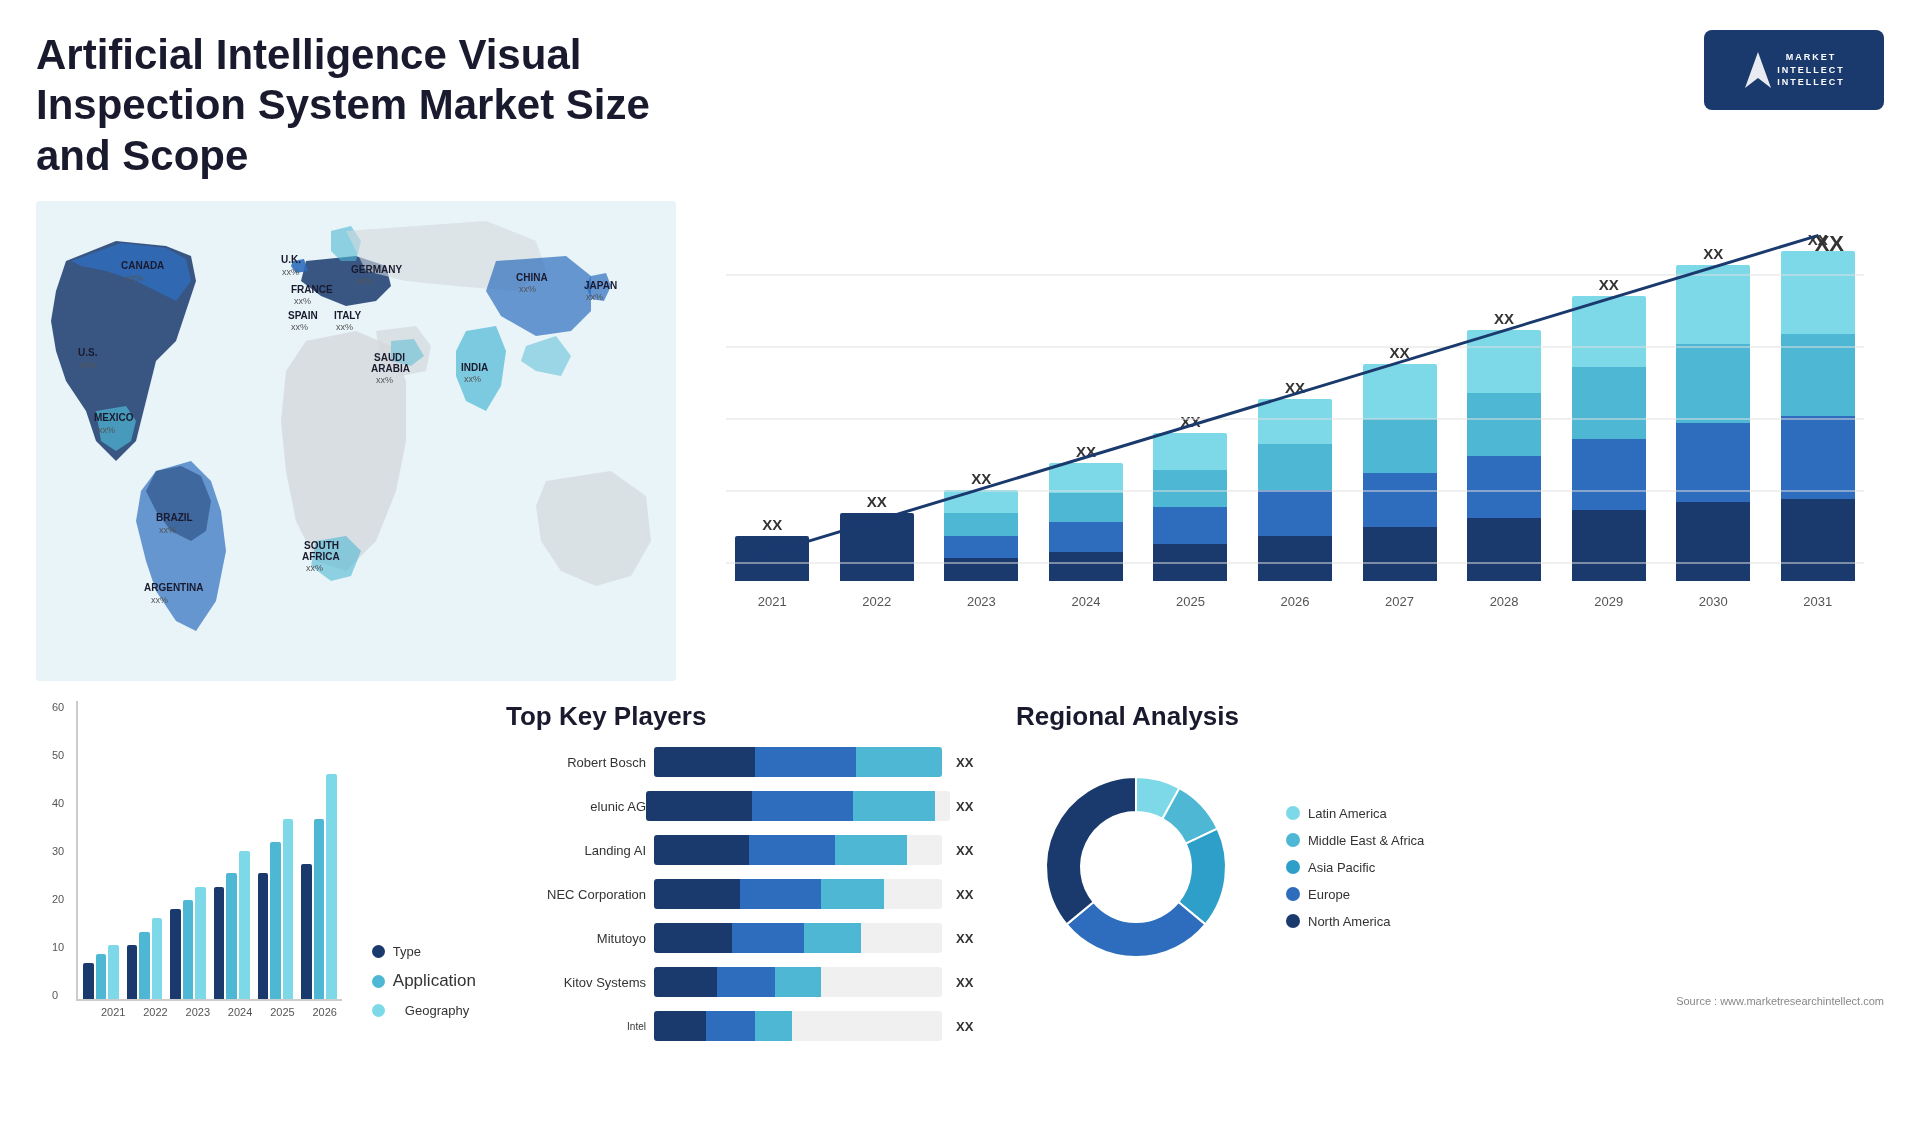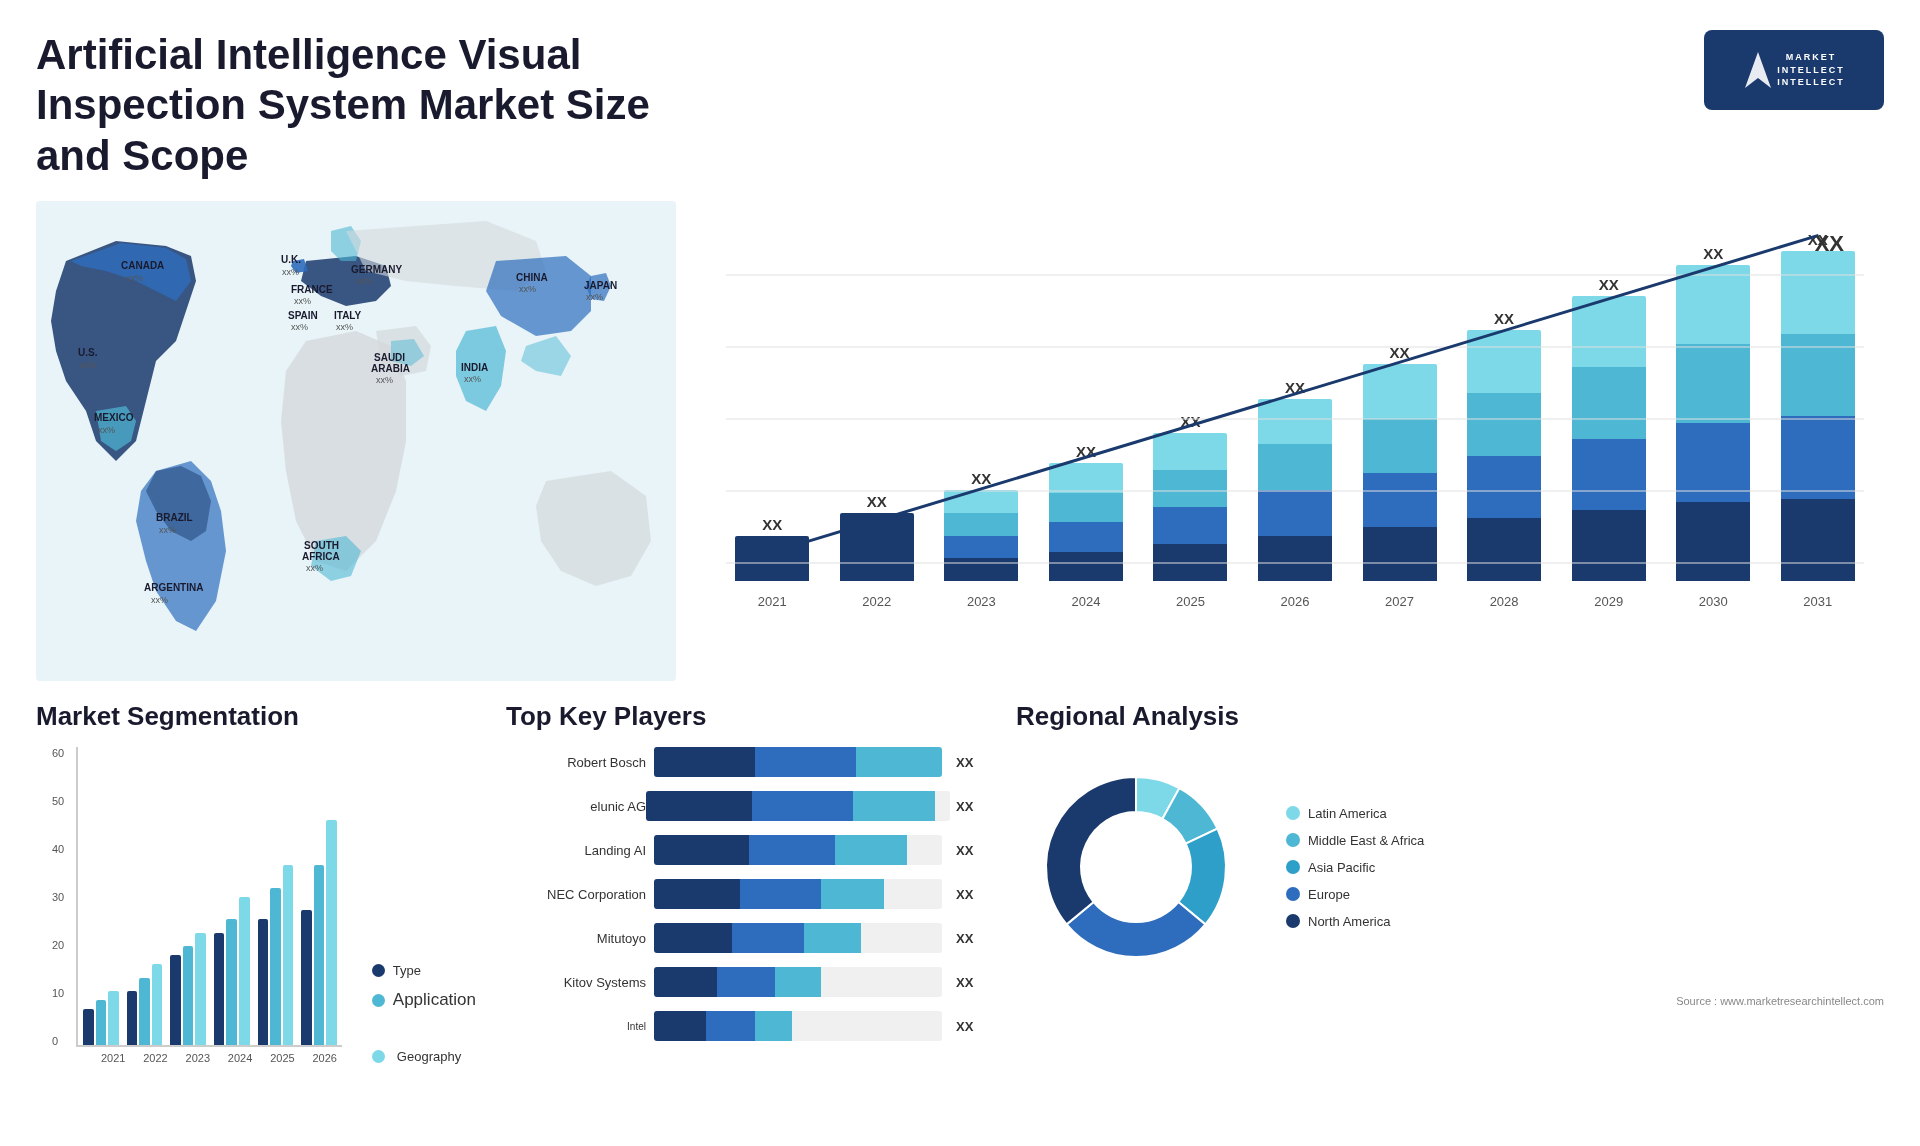--- a/index.html
+++ b/index.html
@@ -434,21 +434,20 @@
           </div>
 
         <div style="position:absolute;top:10px;right:20px;font-size:22px;font-weight:700;color:#333;">XX</div>
       </div>
     </div>
   </div>
 
   <div class="bottom-section">
 
     <div class="segmentation-container">
-      <h2 class="section-title">Market Segmentation</h2>
       <div class="seg-content">
         <div style="position:relative; padding-left:40px; flex:1;">
 
           <div style="position:absolute;left:16px;top:0;height:300px;display:flex;flex-direction:column;justify-content:space-between;font-size:11px;color:#555;">
             <span>60</span>
             <span>50</span>
             <span>40</span>
             <span>30</span>
             <span>20</span>
             <span>10</span>
@@ -497,21 +496,21 @@
         </div>
         <div class="seg-legend" id="seg-legend">
         <div style="display: flex; align-items: center; gap: 8px; font-size: 13px; color: rgb(51, 51, 51);">
               <div style="width: 13px; height: 13px; border-radius: 50%; background: rgb(26, 58, 110); flex-shrink: 0;"></div>
               <span>Type</span>
             </div>
             <div style="display: flex; align-items: center; gap: 8px; font-size: 17px; color: rgb(51, 51, 51);">
               <div style="width: 13px; height: 13px; border-radius: 50%; background: rgb(78, 184, 212); flex-shrink: 0;"></div>
               <span>Application</span>
             </div>
-            <div style="display: flex; align-items: center; gap: 12px; font-size: 13px; color: rgb(51, 51, 51); margin-top: 27px;">
+            <div style="display: flex; align-items: center; gap: 20px; font-size: 13px; color: rgb(51, 51, 51);">
               <div style="width: 13px; height: 13px; border-radius: 50%; background: rgb(125, 216, 232); flex-shrink: 0;"></div>
               <span>Geography</span>
             </div>
           </div>
       </div>
     </div>
 
     <div class="players-container">
       <h2 class="section-title" style="">Top Key Players</h2>
       <div class="players-list" id="players-list">

